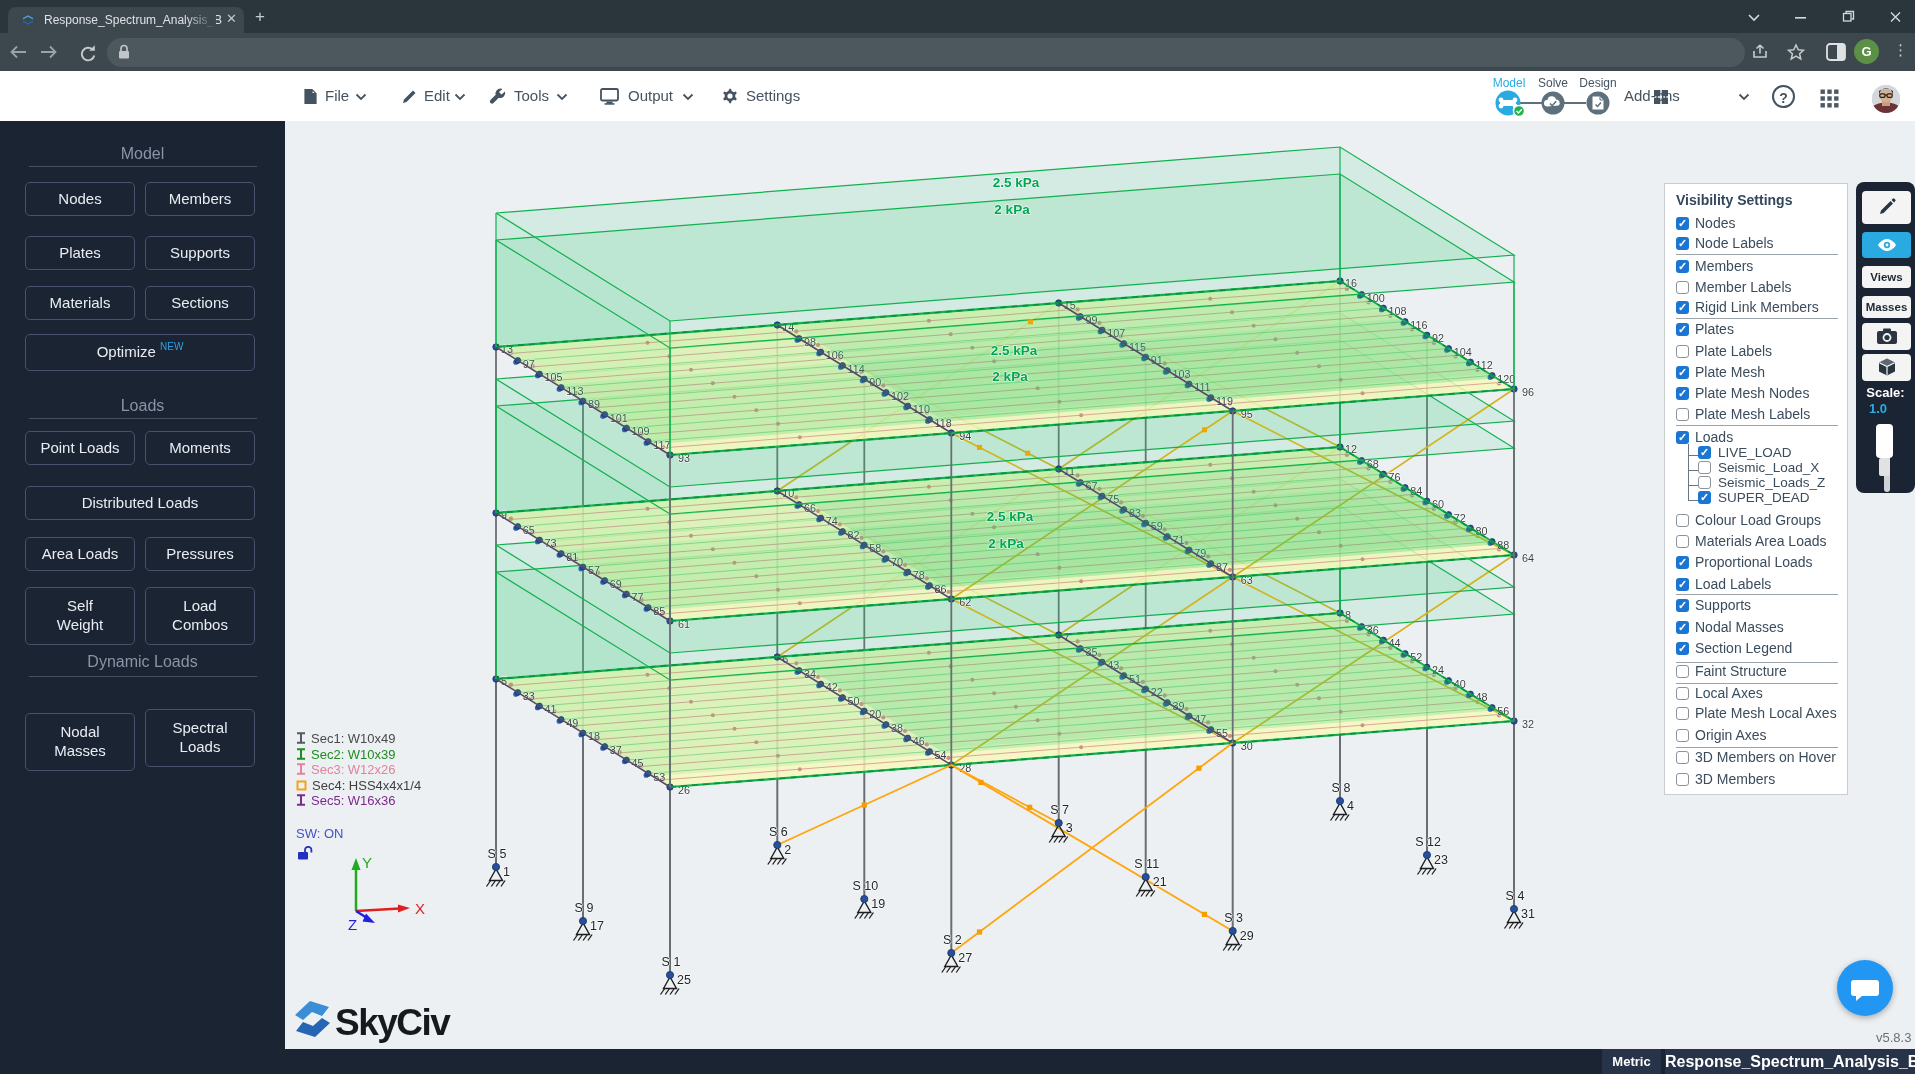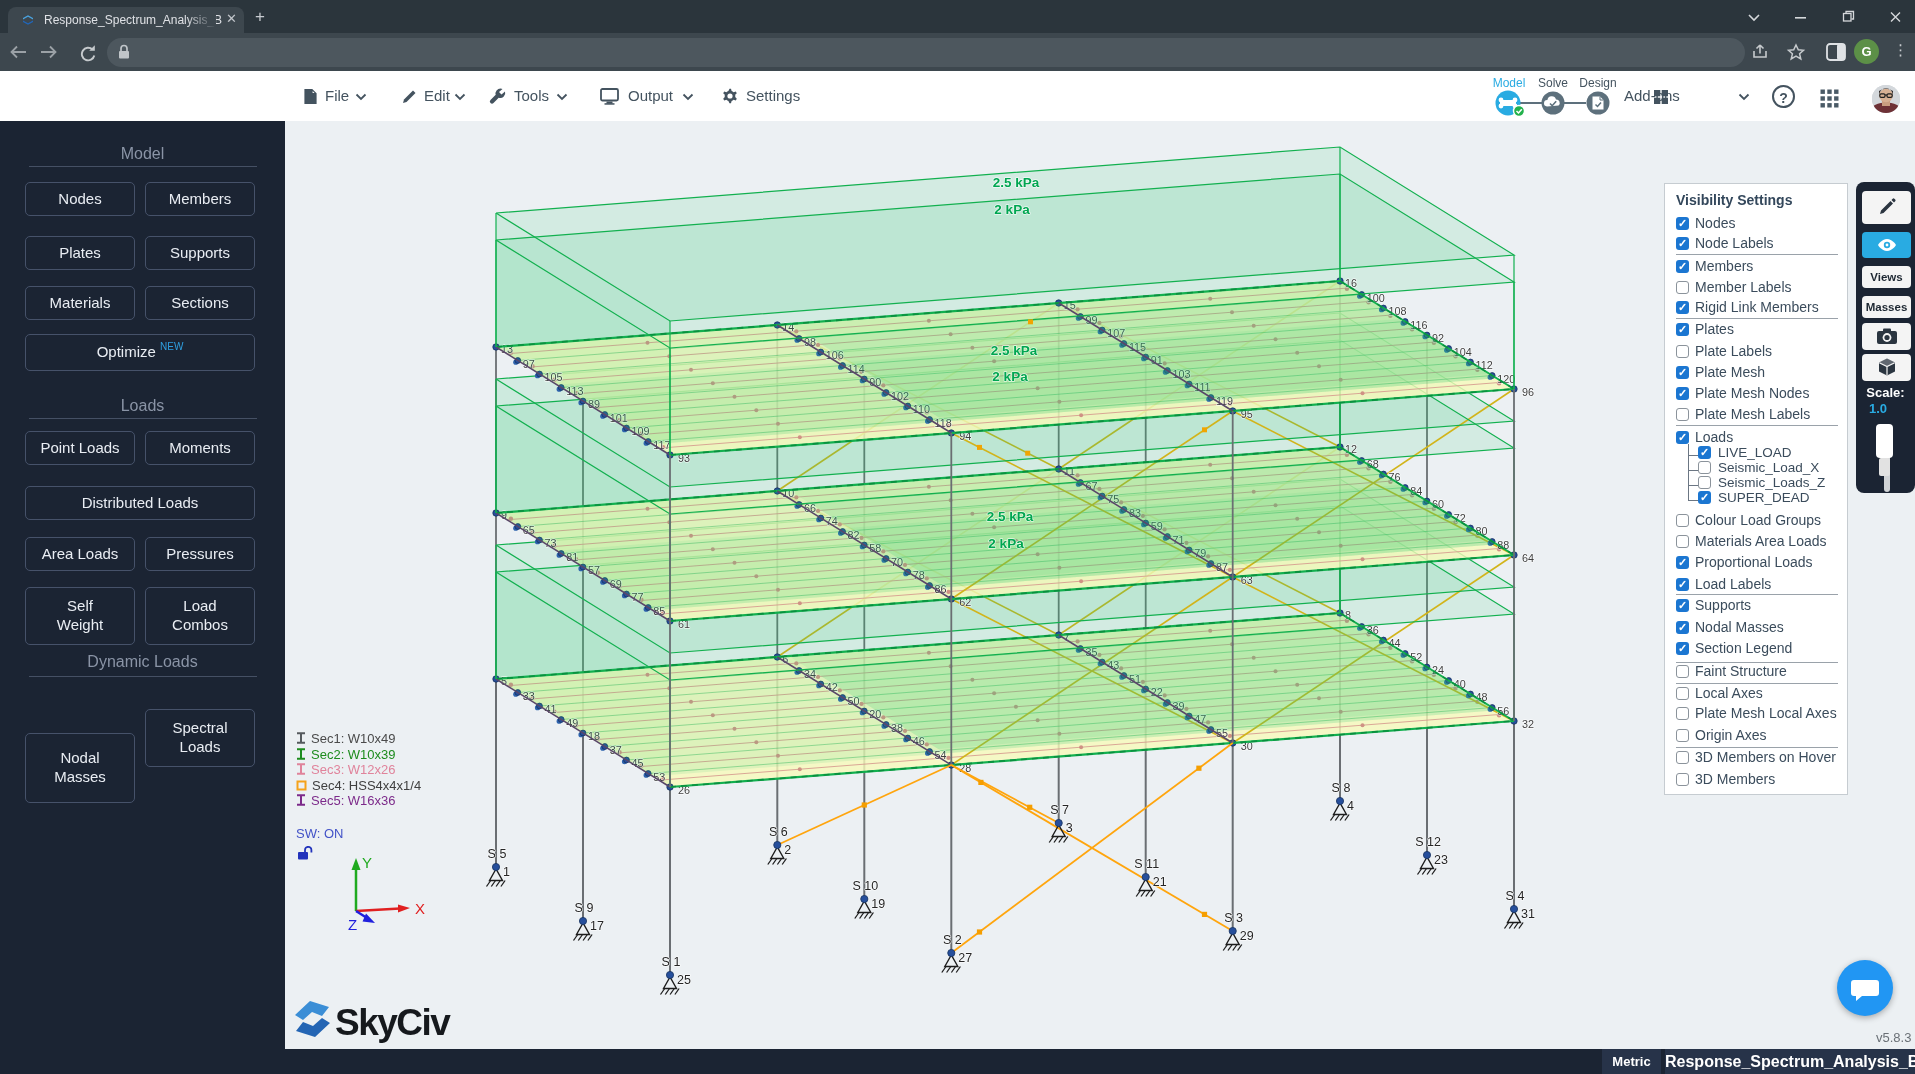--- a/index.html
+++ b/index.html
@@ -52,21 +52,21 @@
   <div class="shr" style="top:297px"></div>
   <div class="sbtn" style="left:25px;top:310px;width:110px;height:34px">Point Loads</div>
   <div class="sbtn" style="left:145px;top:310px;width:110px;height:34px">Moments</div>
   <div class="sbtn" style="left:25px;top:365px;width:230px;height:34px">Distributed Loads</div>
   <div class="sbtn" style="left:25px;top:416px;width:110px;height:34px">Area Loads</div>
   <div class="sbtn" style="left:145px;top:416px;width:110px;height:34px">Pressures</div>
   <div class="sbtn" style="left:25px;top:466px;width:110px;height:58px">Self<br>Weight</div>
   <div class="sbtn" style="left:145px;top:466px;width:110px;height:58px">Load<br>Combos</div>
   <div class="shead" style="top:532px">Dynamic Loads</div>
   <div class="shr" style="top:555px"></div>
-  <div class="sbtn" style="left:25px;top:612px;width:110px;height:70px">Nodal<br>Masses</div>
+  <div class="sbtn" style="left:25px;top:592px;width:110px;height:58px">Nodal<br>Masses</div>
   <div class="sbtn" style="left:145px;top:588px;width:110px;height:58px">Spectral<br>Loads</div>
 </div>
 
 <div id="titlebar">
   <div id="tab">
     <svg class="abs" style="left:12px;top:5px" width="16" height="16" viewBox="0 0 16 16">
       <path d="M3,6 L8,3.2 L13,6 L13,7.5 L8,4.8 L3,7.6 Z" fill="#4aa3e0"></path>
       <path d="M3,8.4 L8,11.2 L13,8.5 L13,10 L8,12.8 L3,10 Z" fill="#2166b8"></path>
     </svg>
     <div id="tabtitle">Response_Spectrum_Analysis_Bui</div>

